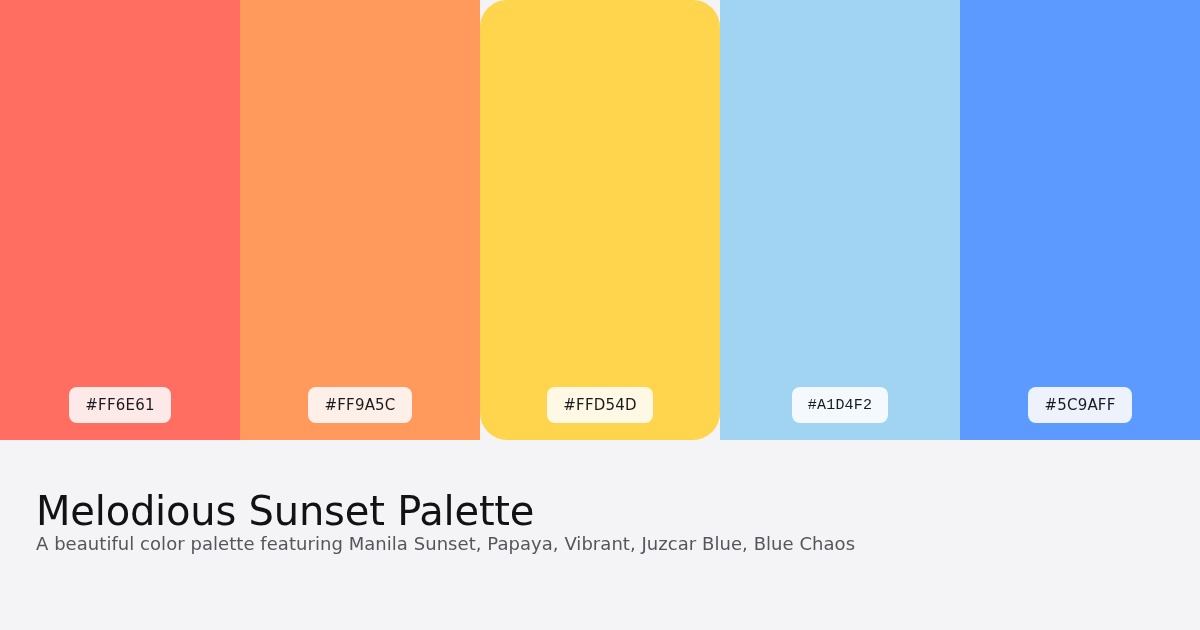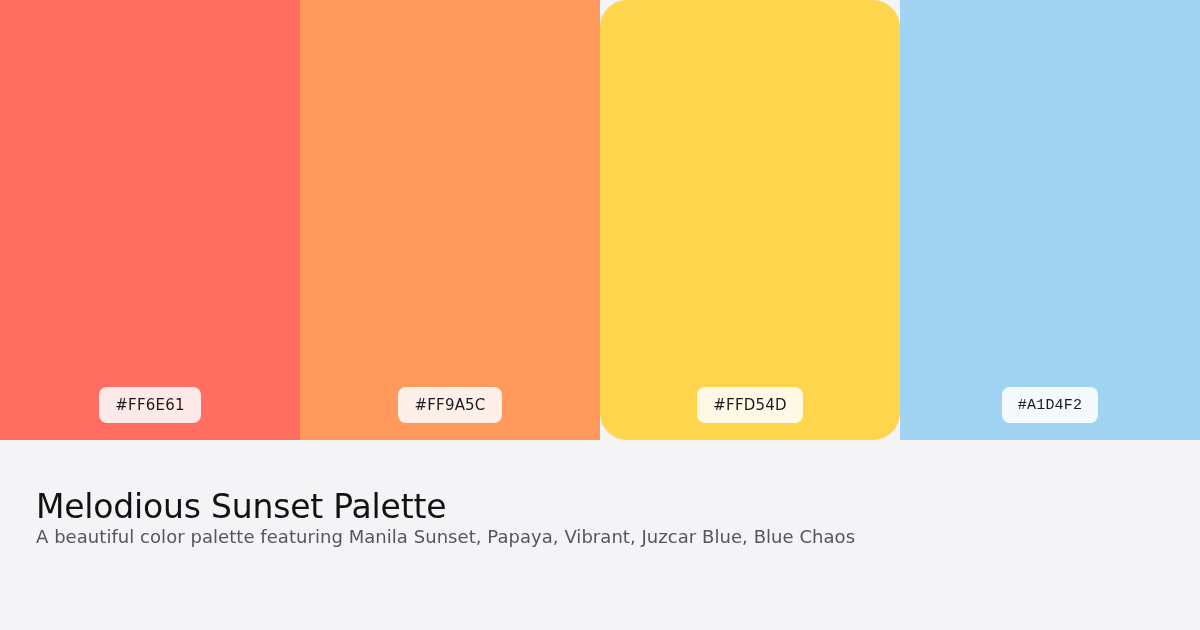--- a/index.html
+++ b/index.html
@@ -59,21 +59,21 @@
 
   
   .info-panel {
     flex: 1 1 auto;
     background: #F4F4F6;
     padding: 50px 36px 0 36px;
   }
 
   .palette-title {
     font-family: "DejaVu Sans", sans-serif;
-    font-size: 33px;
+    font-size: 40px;
     font-weight: 400;
     line-height: 1.05;
     color: #121214;
     letter-spacing: -0.2px;
   }
 
   .palette-subtitle {
     font-family: "DejaVu Sans", sans-serif;
     font-size: 18px;
     font-weight: 400;
@@ -98,20 +98,23 @@
     </div>
 
     <div class="swatch" style="background-color: rgb(255, 213, 77); border-radius: 27px;">
       <span class="swatch-label" style="background-color: rgb(254, 248, 229); color: rgb(27, 27, 31);">#FFD54D</span>
     </div>
 
     <div class="swatch" style="background-color: rgb(161, 212, 242);">
       <span class="swatch-label" style="background-color: rgb(243, 249, 253); color: rgb(27, 27, 31); font-family: Liberation Mono, monospace;">#A1D4F2</span>
     </div>
 
+    <div class="swatch" style="background-color: rgb(92, 154, 255);">
+      <span class="swatch-label" style="background-color: rgb(237, 242, 253); color: rgb(27, 27, 31);">#5C9AFF</span>
+    </div>
 
   </div>
 
   <div class="info-panel">
     <h1 class="palette-title">Melodious Sunset Palette</h1>
     <p class="palette-subtitle">A beautiful color palette featuring Manila Sunset, Papaya, Vibrant, Juzcar Blue, Blue Chaos</p>
   </div>
 
 </div>
 

